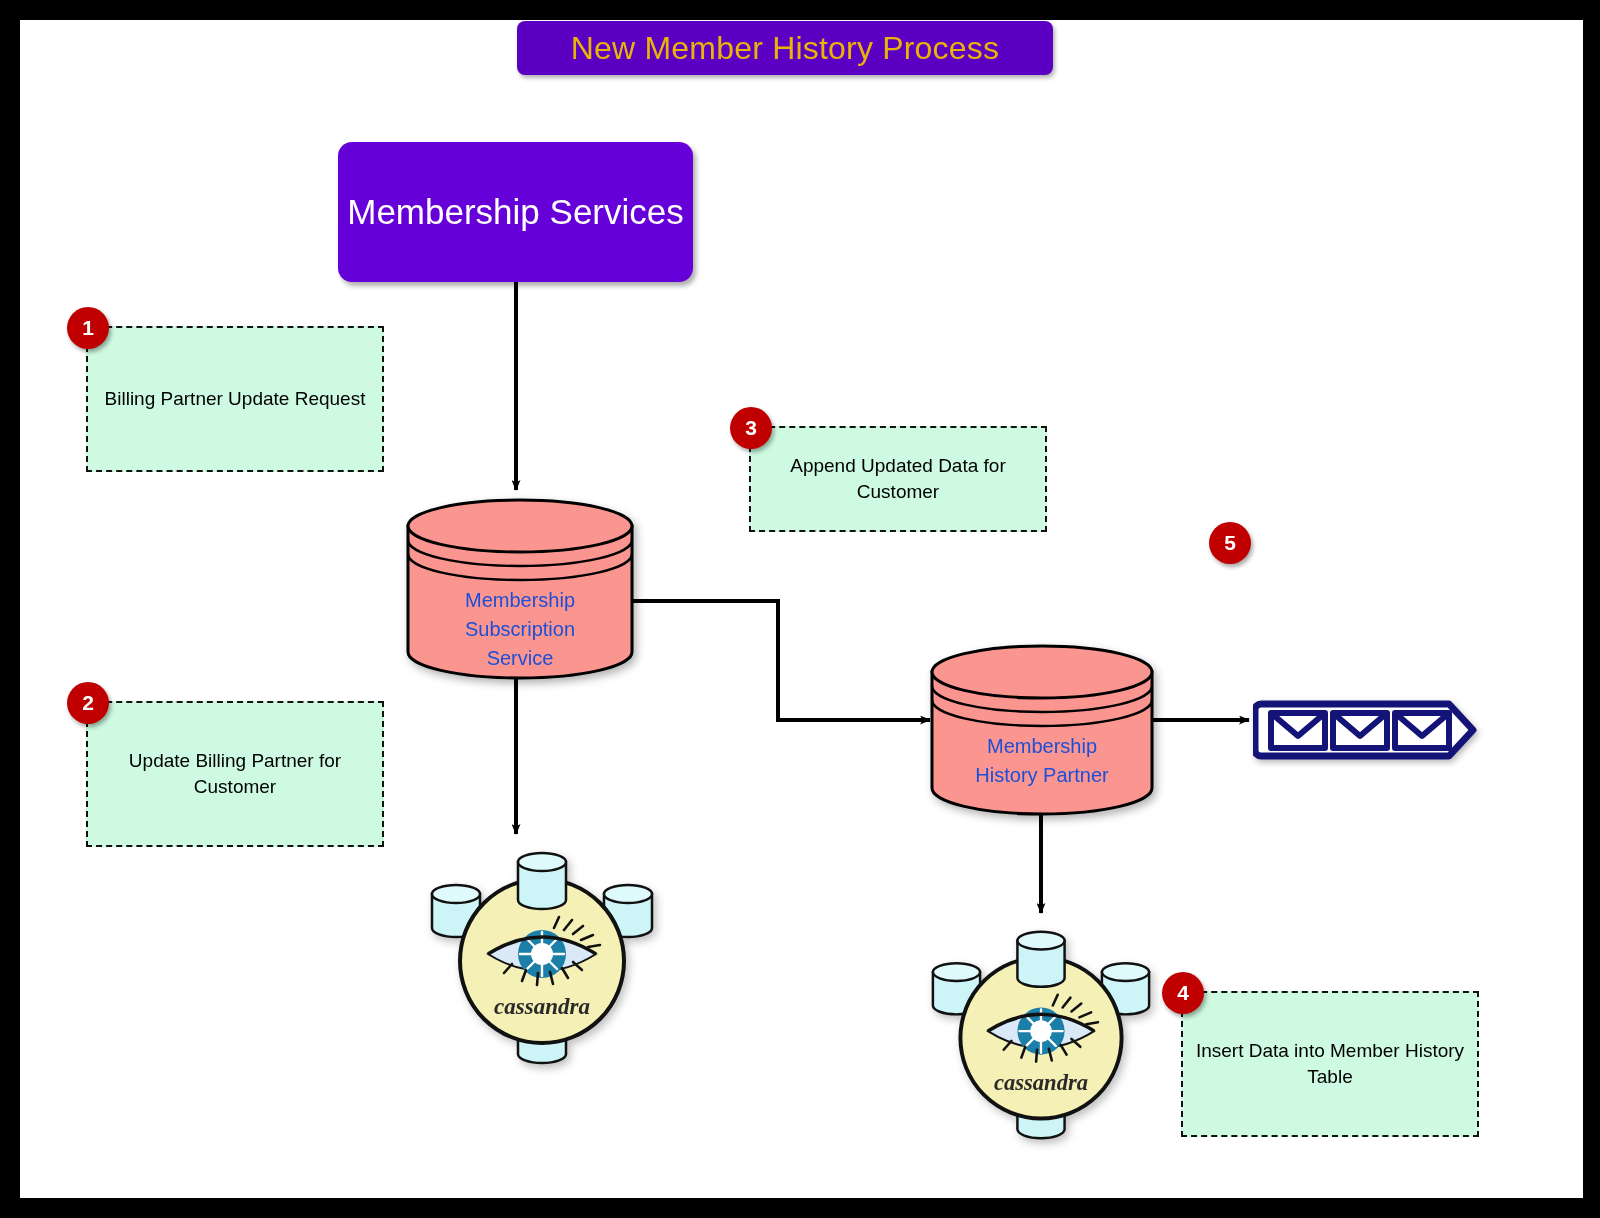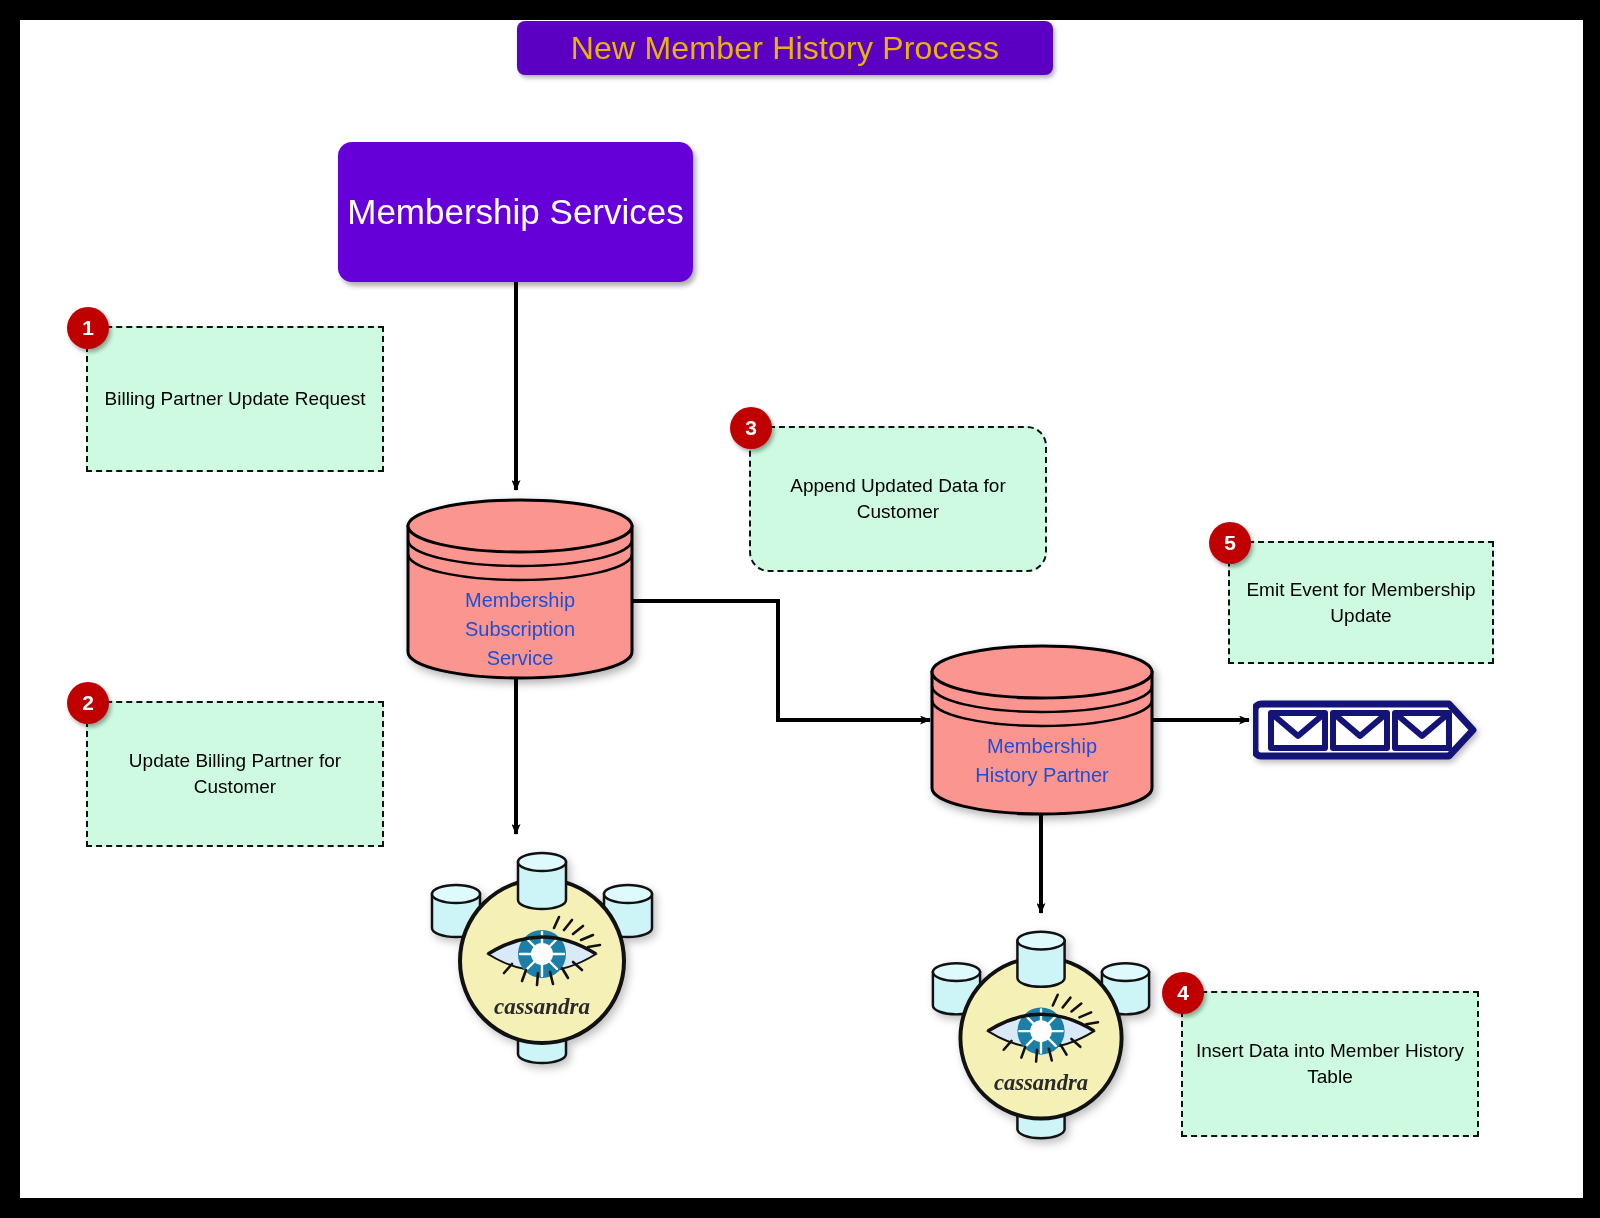--- a/index.html
+++ b/index.html
@@ -90,21 +90,21 @@
     align-items: center;
     justify-content: center;
     box-shadow: 2px 3px 4px rgba(0,0,0,0.35);
     z-index: 6;
   }
   
   #callout-1 { left: 66px;  top: 306px;  width: 298px; height: 146px; }
   #badge-1   { left: 47px;  top: 287px; }
   #callout-2 { left: 66px;  top: 681px;  width: 298px; height: 146px; }
   #badge-2   { left: 47px;  top: 662px; }
-  #callout-3 { left: 729px; top: 406px;  width: 298px; height: 146px; border-radius: 20px; }
+  #callout-3 { left: 729px; top: 406px;  width: 298px; height: 106px; }
   #badge-3   { left: 710px; top: 387px; }
   #callout-4 { left: 1161px;top: 971px;  width: 298px; height: 146px; justify-content: flex-end; }
   #badge-4   { left: 1142px;top: 952px; }
   #callout-5 { left: 1208px;top: 521px;  width: 266px; height: 123px; }
   #badge-5   { left: 1189px;top: 502px; }
 
   
   .cyl {
     position: absolute;
     filter: drop-shadow(3px 4px 4px rgba(0,0,0,0.30));
@@ -194,23 +194,20 @@
 
     <div class="badge" id="badge-4">
       <span>4</span>
     </div>
     <div class="callout" id="callout-4">
       <span class="callout-text">Insert Data into Member History Table</span>
     </div>
 
     <div class="badge" id="badge-5">
       <span>5</span>
-    </div>
-    <div class="callout" id="callout-5">
-      <span class="callout-text">Emit Event for Membership Update</span>
     </div>
 
     <div class="cyl" id="cyl-subscription" style="left:384px; top:478px; width:232px; height:182px;">
       <svg width="232" height="182" viewBox="0 0 232 182" xmlns="http://www.w3.org/2000/svg">
         <path d="M4,28 L4,154 A112,26 0 0 0 228,154 L228,28 Z" fill="#FA968F" stroke="#000000" stroke-width="3"></path>
         <ellipse cx="116" cy="28" rx="112" ry="26" fill="#FA968F" stroke="#000000" stroke-width="3"></ellipse>
         <path d="M4,42 A112,26 0 0 0 228,42" fill="none" stroke="#000000" stroke-width="2.5"></path>
         <path d="M4,56 A112,26 0 0 0 228,56" fill="none" stroke="#000000" stroke-width="2.5"></path>
       </svg>
       <div class="cyl-label" style="top:88px;">

